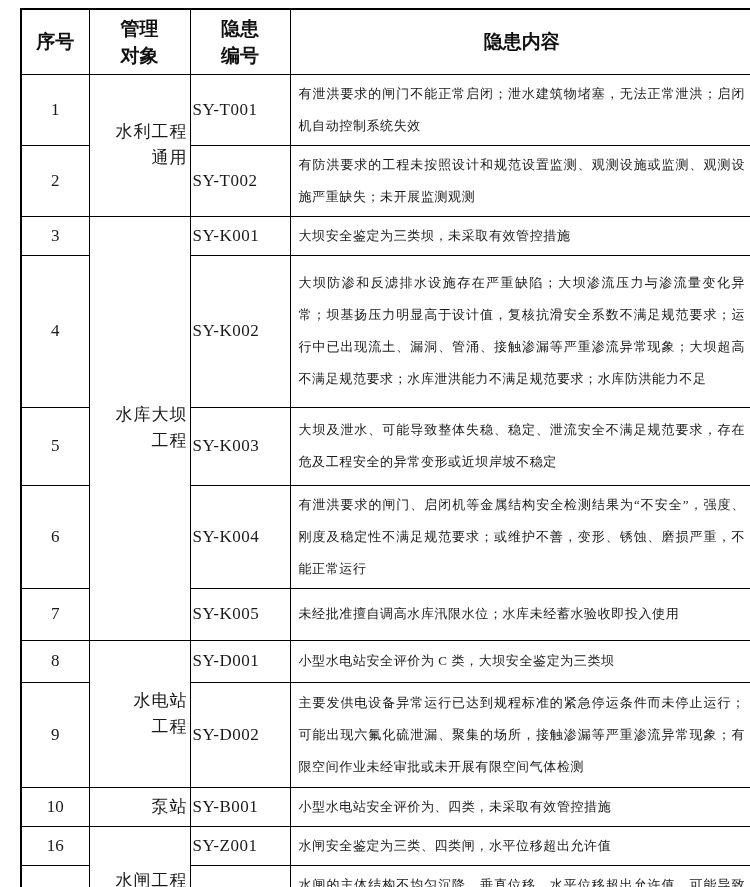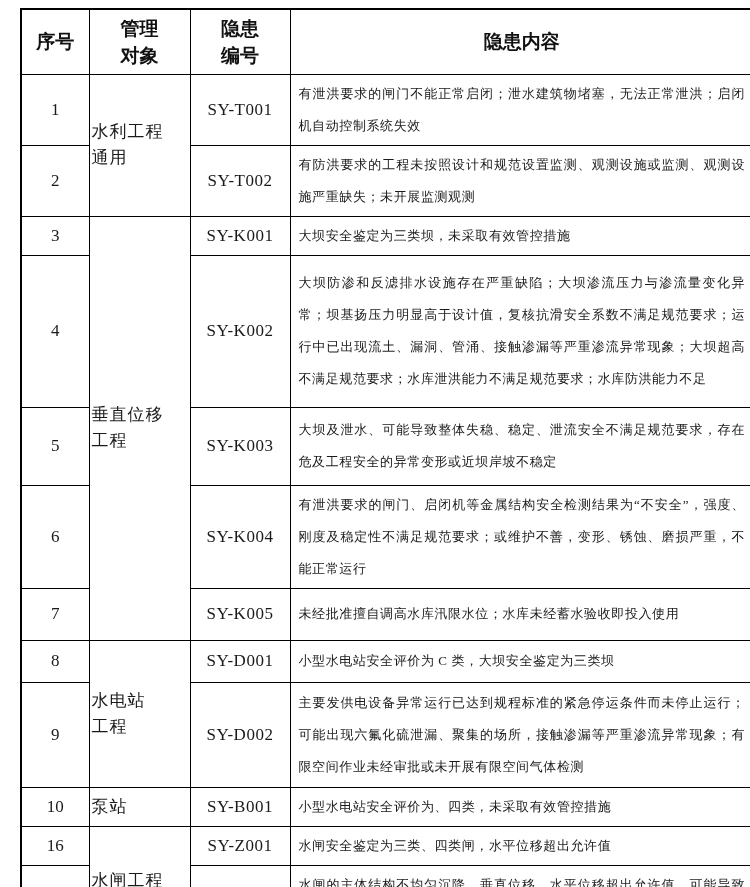--- a/index.html
+++ b/index.html
@@ -46,29 +46,28 @@
   col.c-object { width: 101px; }
   col.c-code   { width: 100px; }
   col.c-content{ width: 464px; }
 
   td.cell-no {
     text-align: center;
     font-size: 17px;
     padding: 2px;
   }
   td.cell-object {
-    text-align: left;
+    text-align: right;
     font-size: 17px;
     letter-spacing: 1px;
     line-height: 26px;
     white-space: pre-line;
     padding: 2px;
   }
   td.cell-code {
-    text-align: center;
     font-size: 17px;
     letter-spacing: 0.5px;
     padding: 2px;
   }
   td.cell-content {
     text-align: justify;
     text-align-last: left;
     font-size: 13px;
     letter-spacing: 0.6px;
     line-height: 32px;
@@ -119,21 +118,21 @@
         <td class="cell-code">SY-T001</td>
         <td class="cell-content">有泄洪要求的闸门不能正常启闭；泄水建筑物堵塞，无法正常泄洪；启闭机自动控制系统失效</td>
       </tr>
       <tr class="row-2">
         <td class="cell-no">2</td>
         <td class="cell-code">SY-T002</td>
         <td class="cell-content">有防洪要求的工程未按照设计和规范设置监测、观测设施或监测、观测设施严重缺失；未开展监测观测</td>
       </tr>
       <tr class="row-3">
         <td class="cell-no">3</td>
-        <td class="cell-object" rowspan="5">垂直位移
+        <td class="cell-object" rowspan="5">水库大坝
 工程</td>
         <td class="cell-code">SY-K001</td>
         <td class="cell-content">大坝安全鉴定为三类坝，未采取有效管控措施</td>
       </tr>
       <tr class="row-4">
         <td class="cell-no">4</td>
         <td class="cell-code">SY-K002</td>
         <td class="cell-content">大坝防渗和反滤排水设施存在严重缺陷；大坝渗流压力与渗流量变化异常；坝基扬压力明显高于设计值，复核抗滑安全系数不满足规范要求；运行中已出现流土、漏洞、管涌、接触渗漏等严重渗流异常现象；大坝超高不满足规范要求；水库泄洪能力不满足规范要求；水库防洪能力不足</td>
       </tr>
       <tr class="row-5">

